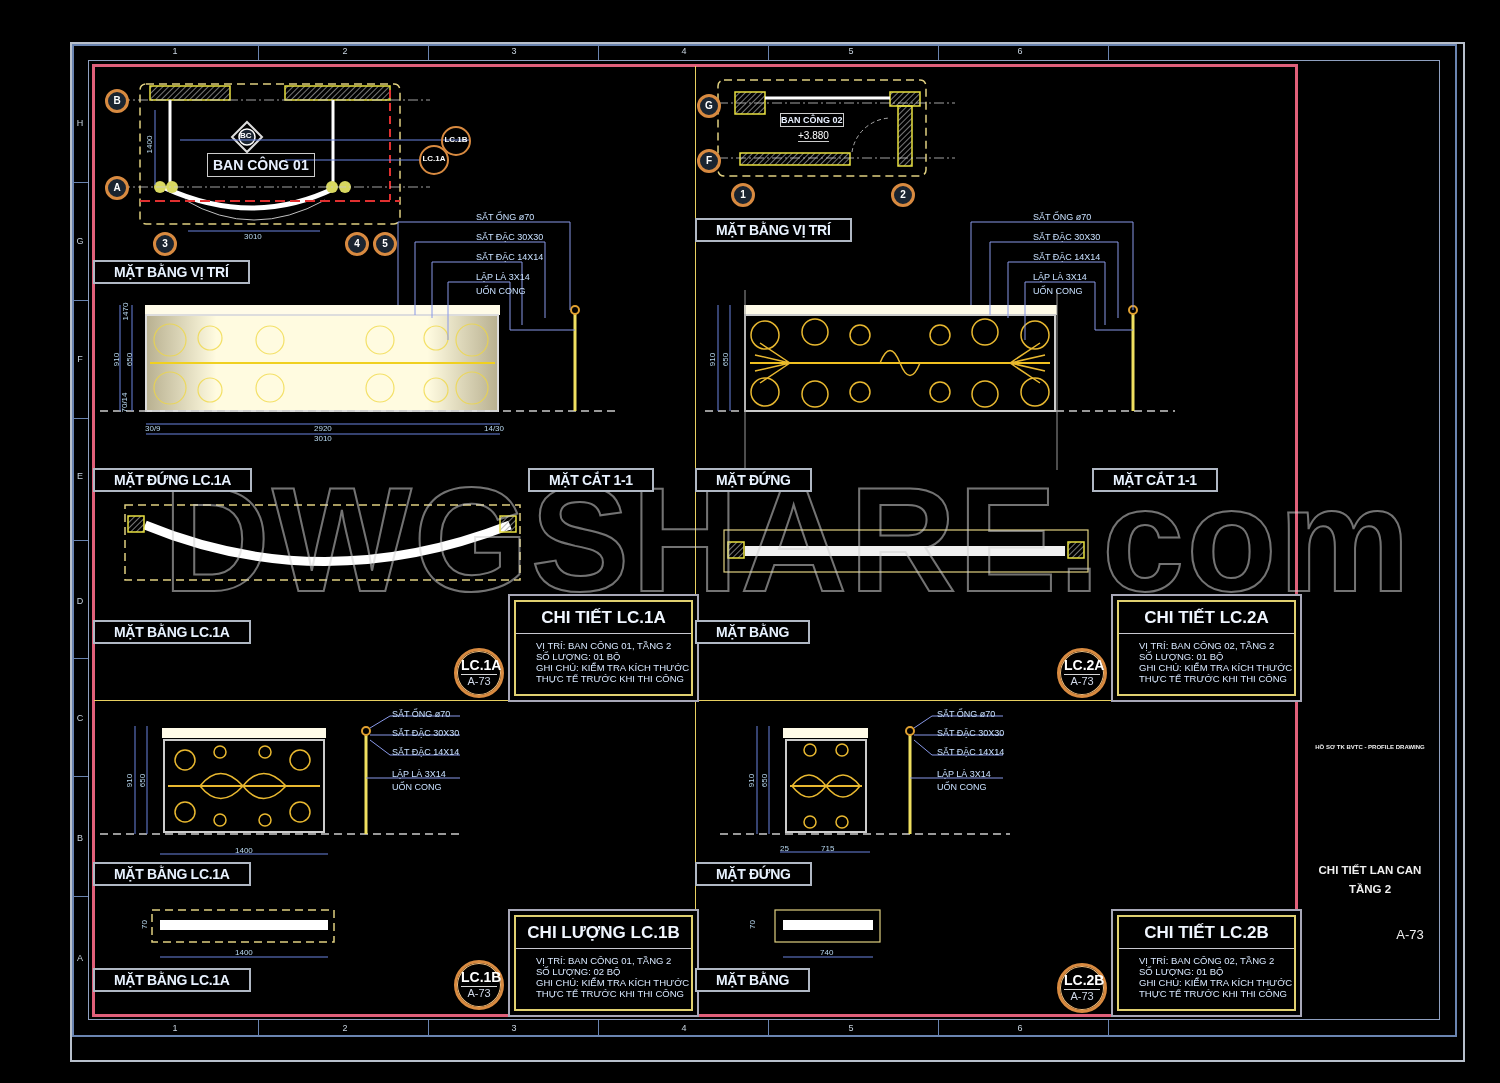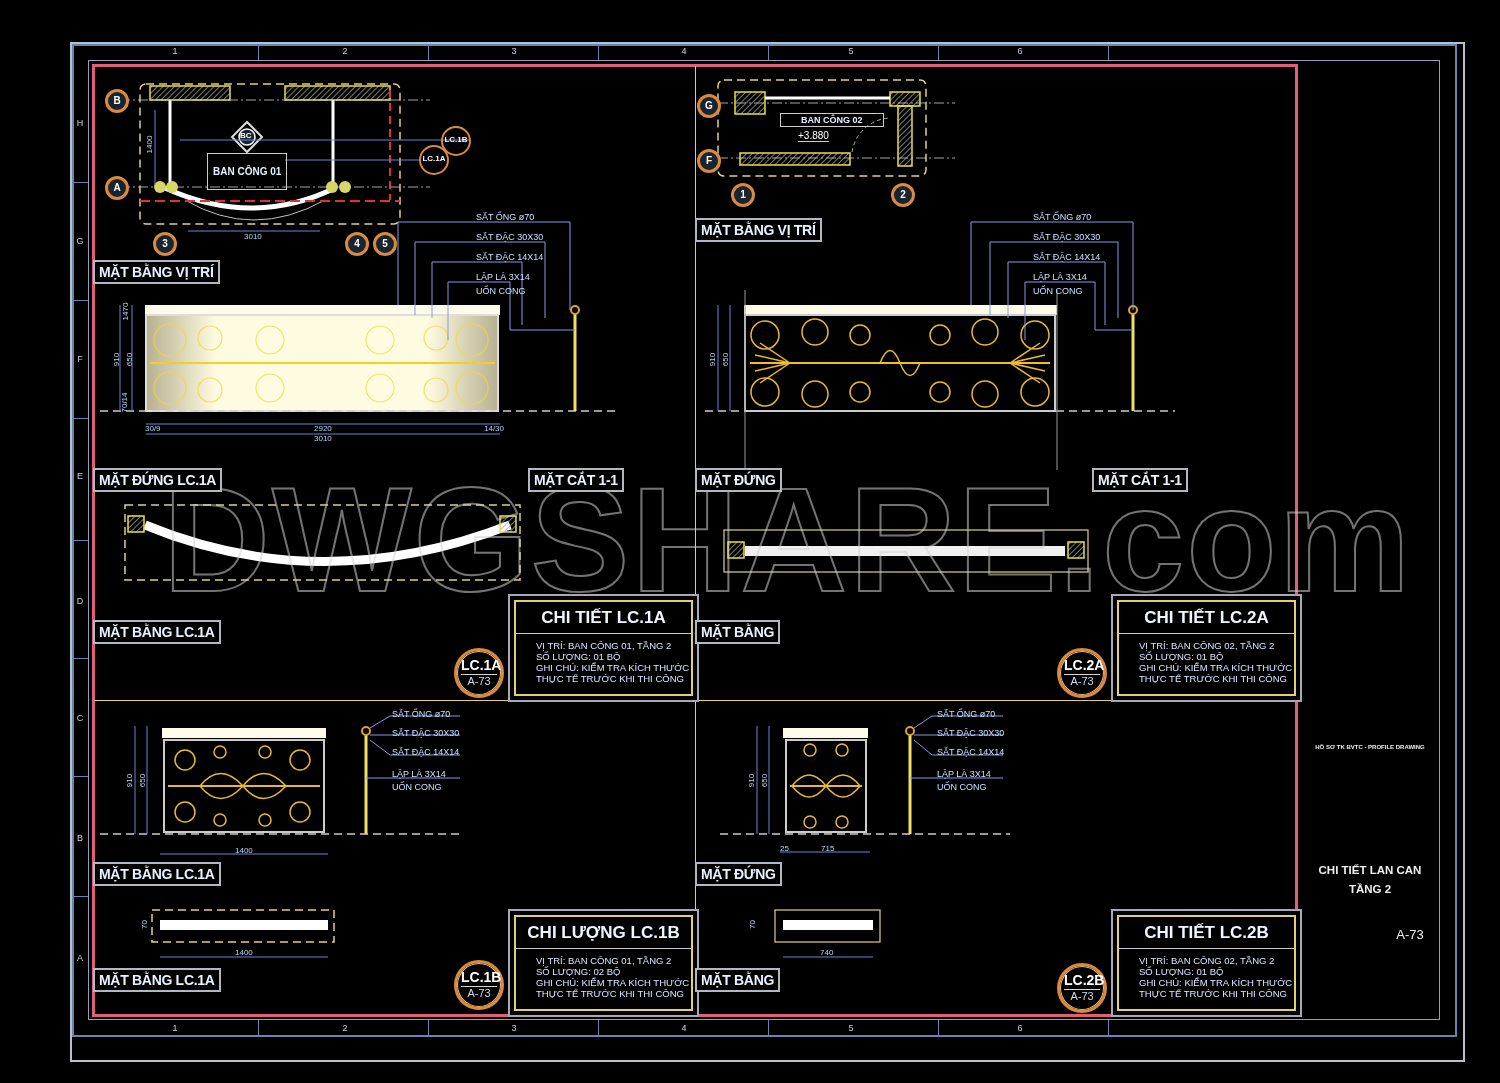--- a/index.html
+++ b/index.html
@@ -9,21 +9,21 @@
   .frame-blue{left:72px;top:44px;width:1385px;height:993px;border:2px solid #6a84b0;box-sizing:border-box;}
   .frame-inner{left:88px;top:60px;width:1352px;height:960px;border:1px solid #8fa0c0;box-sizing:border-box;}
   .frame-red{left:92px;top:64px;width:1206px;height:953px;border:3px solid #e0607a;box-sizing:border-box;}
   .col-label{position:absolute;font-size:9px;color:#c8d4e0;top:46px;width:20px;text-align:center;}
   .col-label.bottom{top:1023px;}
   .row-label{position:absolute;left:74px;font-size:9px;color:#c8d4e0;width:12px;text-align:center;}
   .col-tick{position:absolute;width:1px;background:#6a84b0;}
   .row-tick{position:absolute;left:72px;width:16px;height:1px;background:#6a84b0;}
   .divider-v{left:695px;top:66px;width:1px;height:950px;background:#e8d060;}
   .divider-h{left:94px;top:700px;width:1202px;height:1px;background:#e8d060;}
-  .view-label{position:absolute;border:2px solid #b0b8c4;background:#000;color:#e8f2ff;font-weight:bold;font-size:14px;padding:2px 4px;letter-spacing:-0.3px;white-space:nowrap;}
+  .view-label{position:absolute;border:2px solid #b0b8c4;background:#000;color:#e8f2ff;font-weight:bold;font-size:14px;padding:2px 19px;letter-spacing:-0.3px;white-space:nowrap;}
   .leader-text{position:absolute;font-size:9px;color:#c8e0ff;white-space:nowrap;}
   .dim-text{position:absolute;font-size:8px;color:#b8d8f0;white-space:nowrap;}
   .note-box{position:absolute;border:2px solid #e0d070;box-shadow:0 0 0 4px #000,0 0 0 6px #a8a8b8;background:#000;}
   .note-title{font-weight:bold;font-size:17px;color:#f0f6ff;text-align:center;padding:6px 0 5px;border-bottom:1px solid #c8c8d0;}
   .note-body{font-size:9.5px;color:#d8e8ff;line-height:11px;padding:6px 0 4px 20px;}
   .bubble{position:absolute;width:44px;height:44px;border-radius:50%;border:3px solid #d88a40;background:#000;box-shadow:0 0 0 1px #f0c080 inset;text-align:center;}
   .bubble .t{font-weight:bold;font-size:14px;color:#fff;line-height:18px;margin-top:5px;border-bottom:1px solid #d8d8d8;margin-left:4px;margin-right:4px;}
   .bubble .b{font-size:11px;color:#d0d8e8;line-height:13px;}
   .grid-bubble{position:absolute;width:18px;height:18px;border-radius:50%;border:3px solid #d88a40;background:#1a2430;color:#fff;font-size:10px;font-weight:bold;text-align:center;line-height:18px;}
   .watermark{position:absolute;left:140px;top:455px;font-size:148px;font-weight:bold;color:transparent;-webkit-text-stroke:2px rgba(210,210,210,0.55);letter-spacing:2px;white-space:nowrap;font-family:"Liberation Sans",sans-serif;margin-left:23px;}
@@ -281,21 +281,21 @@
 </svg>
 
 <div class="watermark">DWGSHARE.com</div>
 
 <div class="grid-bubble" style="left:105px;top:89px;">B</div>
 <div class="grid-bubble" style="left:105px;top:176px;">A</div>
 <div class="grid-bubble" style="left:153px;top:232px;">3</div>
 <div class="grid-bubble" style="left:345px;top:232px;">4</div>
 <div class="grid-bubble" style="left:373px;top:232px;">5</div>
 <div class="abs" style="left:240px;top:131px;font-size:8px;color:#fff;font-weight:bold;">BC</div>
-<div class="abs" style="left:207px;top:153px;border:1px solid #ccc;padding:12px 5px;font-size:10px;font-weight:bold;color:#e8f0ff;">BAN CÔNG 01</div>
+<div class="abs" style="left:207px;top:153px;border:1px solid #ccc;padding:3px 5px;font-size:14px;font-weight:bold;color:#e8f0ff;">BAN CÔNG 01</div>
 <div class="abs" style="left:441px;top:126px;width:26px;height:26px;border-radius:50%;border:2px solid #d88a40;font-size:8px;font-weight:bold;color:#fff;text-align:center;line-height:24px;">LC.1B</div>
 <div class="abs" style="left:419px;top:145px;width:26px;height:26px;border-radius:50%;border:2px solid #d88a40;font-size:8px;font-weight:bold;color:#fff;text-align:center;line-height:24px;">LC.1A</div>
 <div class="dim-text" style="left:141px;top:140px;transform:rotate(-90deg);">1400</div>
 <div class="dim-text" style="left:244px;top:232px;">3010</div>
 <div class="view-label" style="left:93px;top:260px;">MẶT BẰNG VỊ TRÍ</div>
 
 <div class="leader-text" style="left:476px;top:212px;">SẮT ỐNG ø70</div>
 <div class="leader-text" style="left:476px;top:232px;">SẮT ĐẶC 30X30</div>
 <div class="leader-text" style="left:476px;top:252px;">SẮT ĐẶC 14X14</div>
 <div class="leader-text" style="left:476px;top:272px;">LẬP LÀ 3X14</div>
@@ -324,21 +324,21 @@
     <div>SỐ LƯỢNG: 01 BỘ</div>
     <div>GHI CHÚ: KIỂM TRA KÍCH THƯỚC</div>
     <div>THỰC TẾ TRƯỚC KHI THI CÔNG</div>
   </div>
 </div>
 
 <div class="grid-bubble" style="left:697px;top:94px;">G</div>
 <div class="grid-bubble" style="left:697px;top:149px;">F</div>
 <div class="grid-bubble" style="left:731px;top:183px;">1</div>
 <div class="grid-bubble" style="left:891px;top:183px;">2</div>
-<div class="abs" style="left:780px;top:113px;border:1px solid #ccc;padding:1px 20px;font-size:9px;font-weight:bold;color:#e8f0ff;">BAN CÔNG 02</div>
+<div class="abs" style="left:780px;top:113px;border:1px solid #ccc;padding:1px 0;font-size:9px;font-weight:bold;color:#e8f0ff;">BAN CÔNG 02</div>
 <div class="abs" style="left:798px;top:130px;font-size:10px;color:#fff;border-bottom:1px solid #ccc;">+3.880</div>
 <div class="view-label" style="left:695px;top:218px;">MẶT BẰNG VỊ TRÍ</div>
 
 <div class="leader-text" style="left:1033px;top:212px;">SẮT ỐNG ø70</div>
 <div class="leader-text" style="left:1033px;top:232px;">SẮT ĐẶC 30X30</div>
 <div class="leader-text" style="left:1033px;top:252px;">SẮT ĐẶC 14X14</div>
 <div class="leader-text" style="left:1033px;top:272px;">LẬP LÀ 3X14</div>
 <div class="leader-text" style="left:1033px;top:286px;">UỐN CONG</div>
 
 <div class="dim-text" style="left:706px;top:355px;transform:rotate(-90deg);">910</div>

